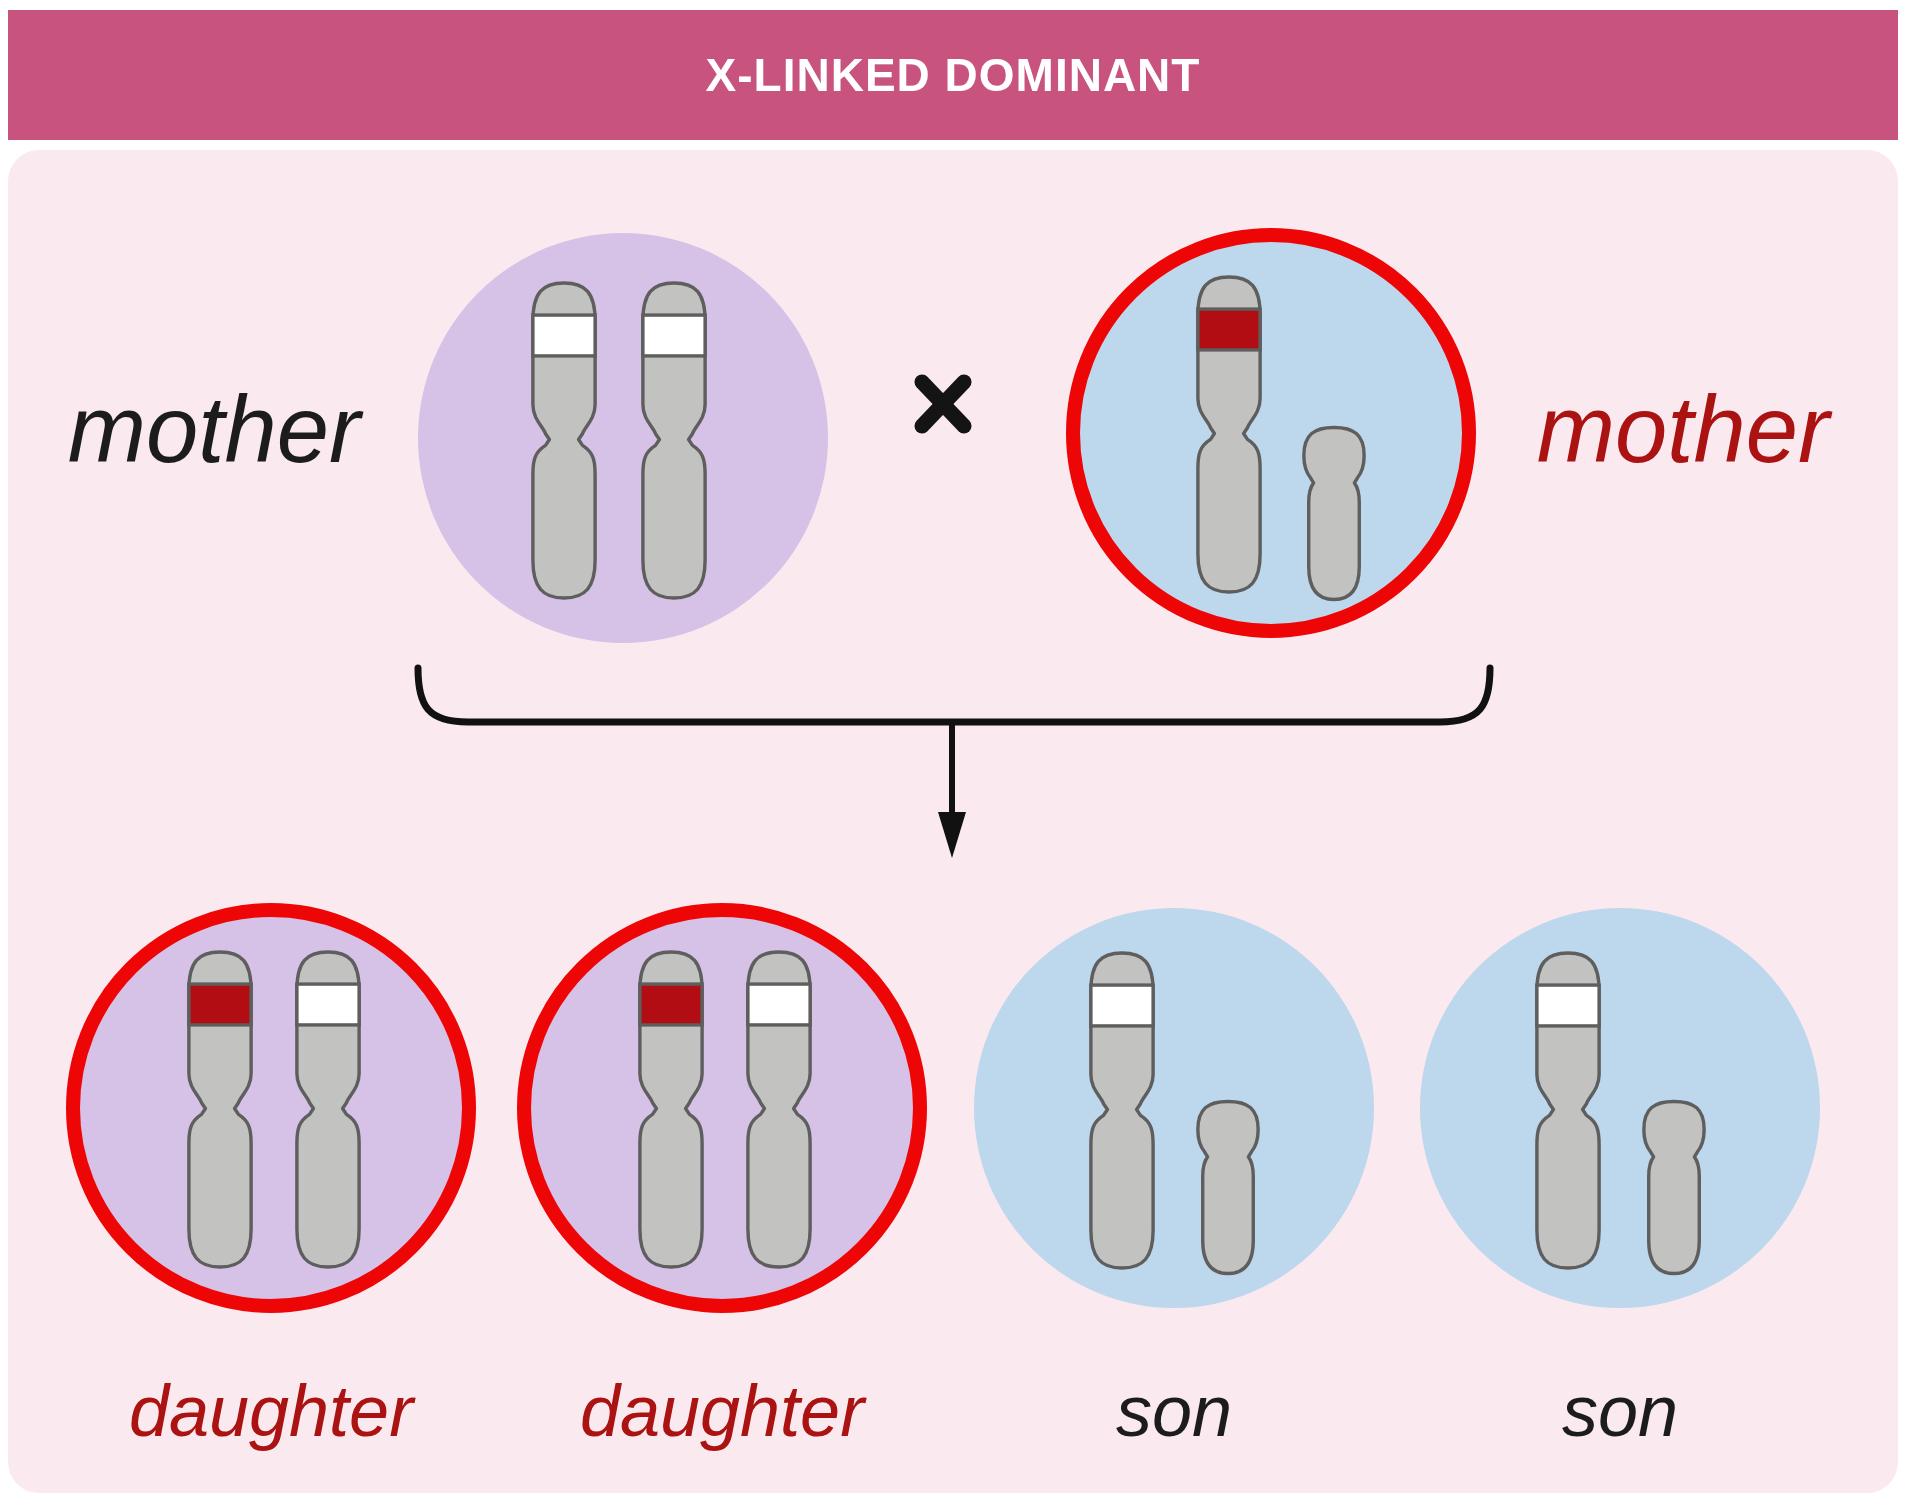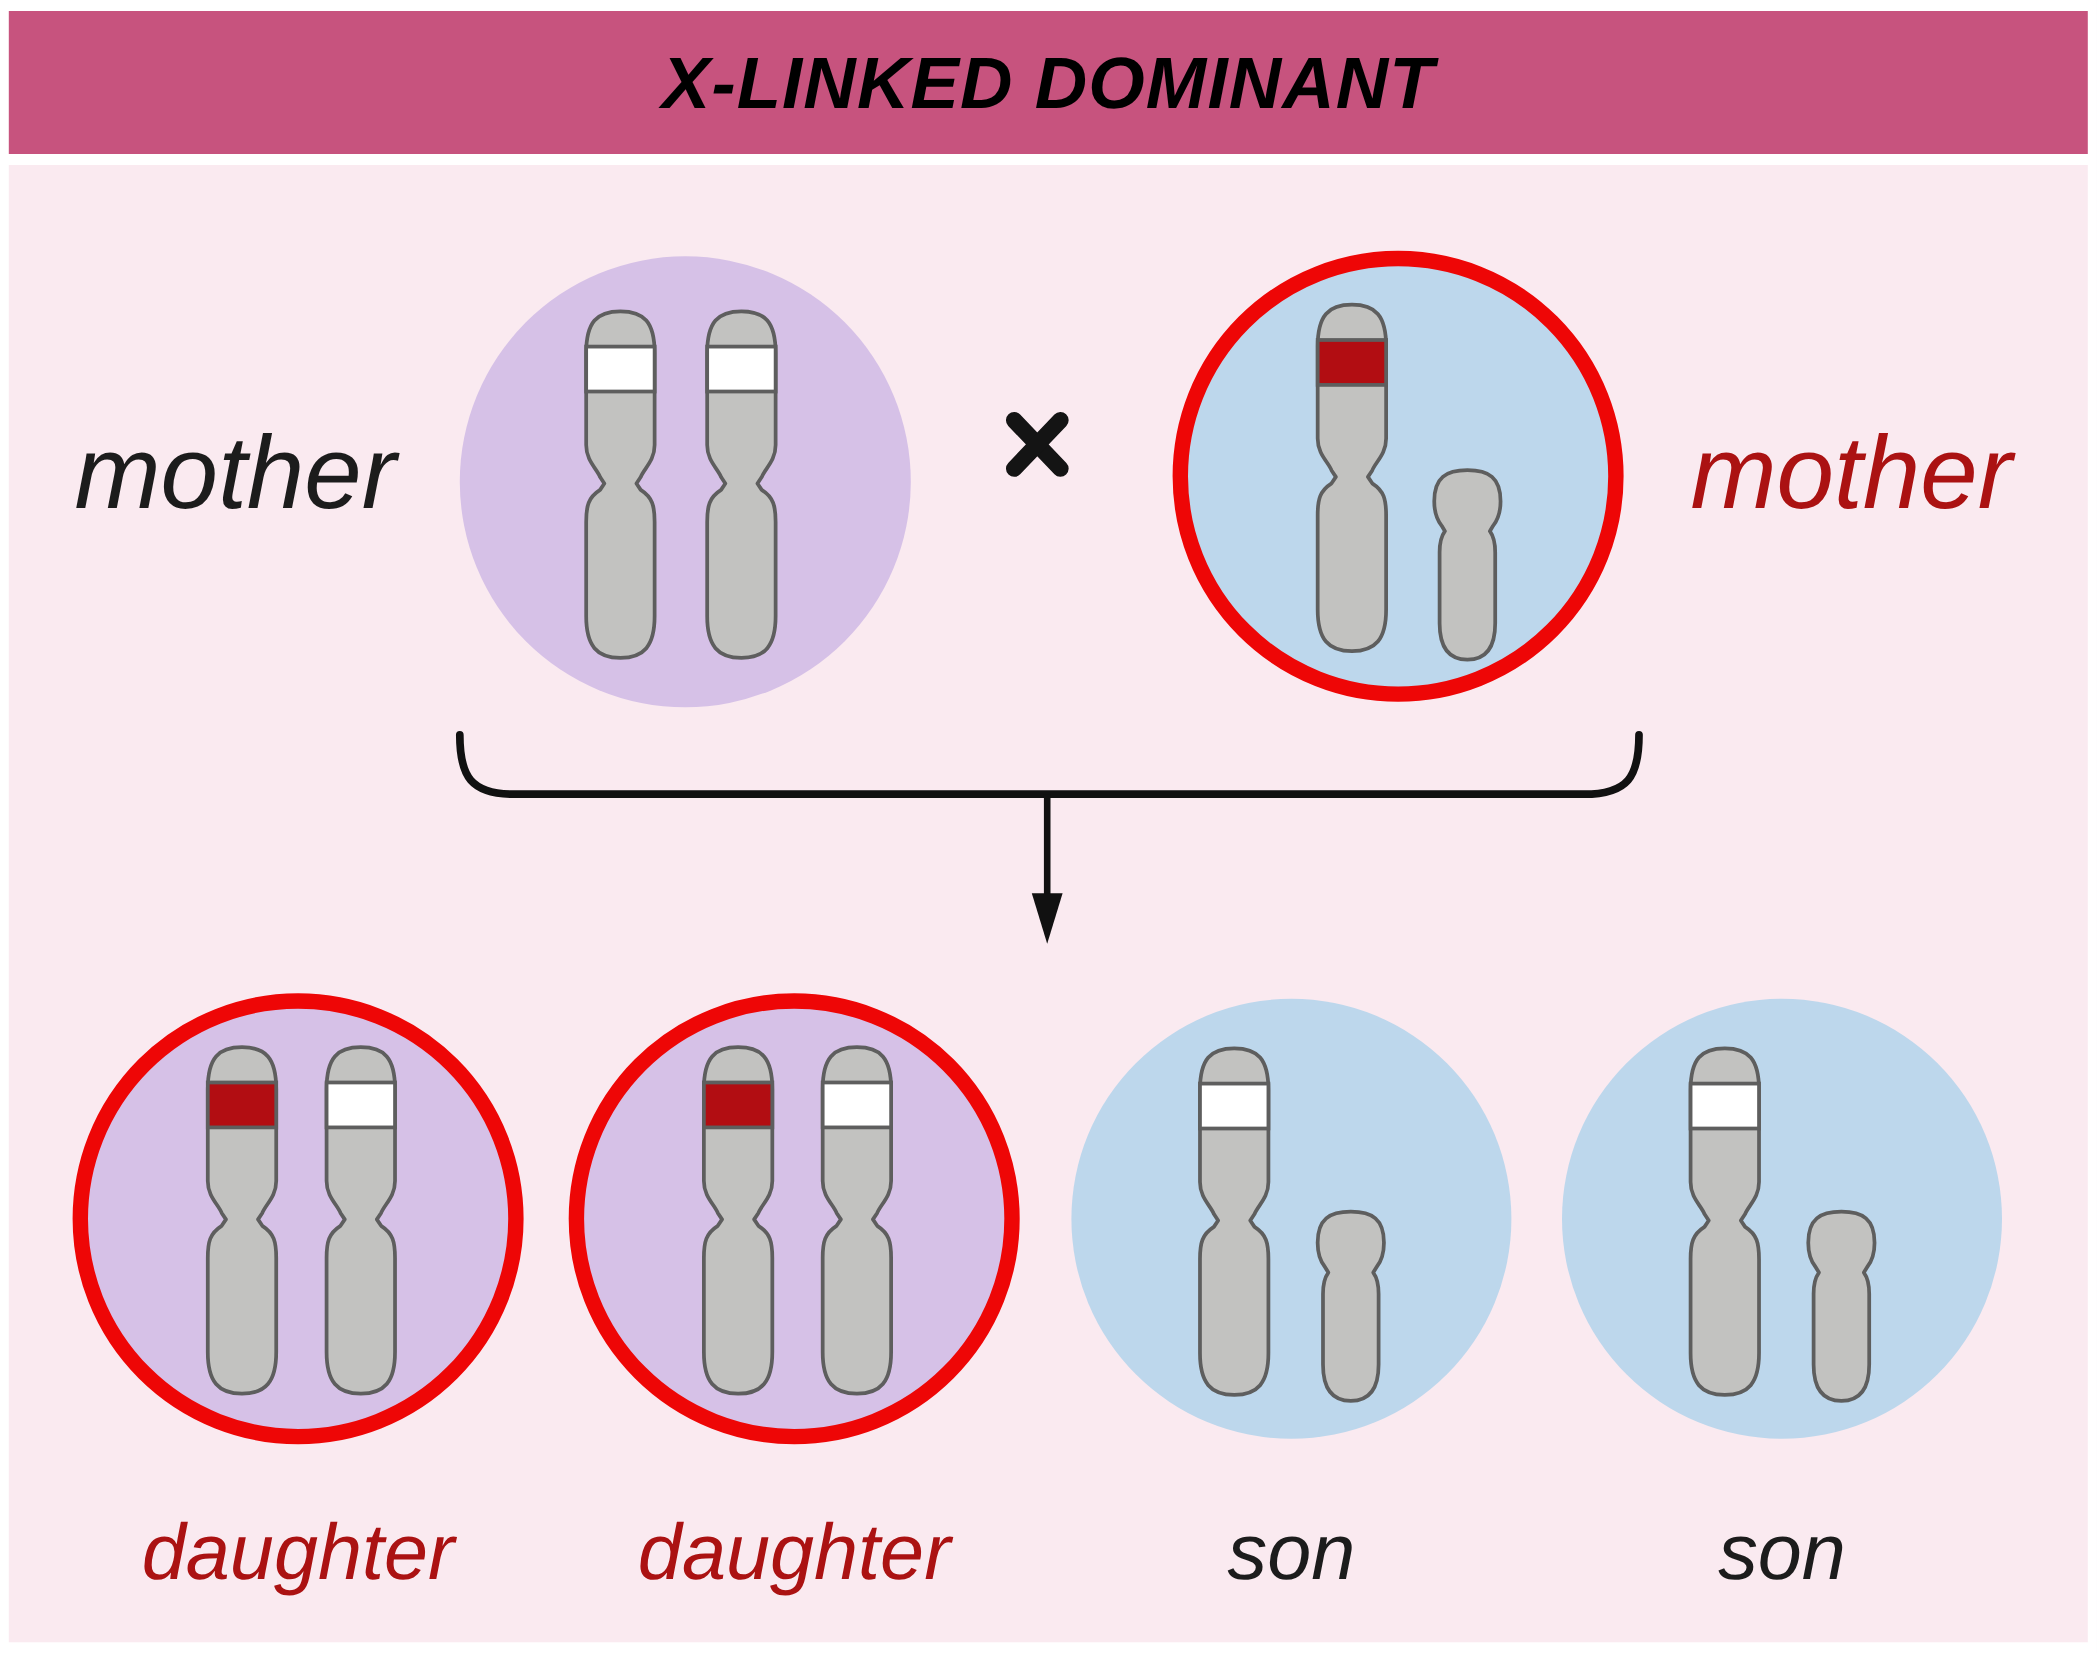--- a/index.html
+++ b/index.html
@@ -1,21 +1,21 @@
 <!DOCTYPE html>
 <html><head>
 <meta charset="utf-8">
 <style>
   html,body{margin:0;padding:0;background:#ffffff;}
   #canvas{position:relative;width:1906px;height:1503px;background:#ffffff;overflow:hidden;
           font-family:"Liberation Sans", sans-serif;}
   .title-bar{position:absolute;left:8px;top:10px;width:1890px;height:130px;background:#c7537e;
              display:flex;align-items:center;justify-content:center;}
-  .title-text{color:#000000;font-size:66px;font-weight:bold;letter-spacing:1px;font-style:italic;}
-  .panel{position:absolute;left:8px;top:150px;width:1890px;height:1343px;background:#faeaf0;}
+  .title-text{color:#ffffff;font-size:46px;font-weight:bold;letter-spacing:1px;}
+  .panel{position:absolute;left:8px;top:150px;width:1890px;height:1343px;background:#faeaf0;border-radius:31px;}
   .circle{position:absolute;border-radius:50%;box-sizing:border-box;}
   .circle.purple{background:#d6c1e7;}
   .circle.blue{background:#bdd7ec;}
   .circle.ring{border:14px solid #ee0606;}
   .chrom{position:absolute;}
   .plabel{position:absolute;height:130px;display:flex;align-items:center;justify-content:center;
           font-style:italic;font-size:94px;line-height:1;}
   .clabel{position:absolute;height:130px;width:370px;display:flex;align-items:center;justify-content:center;
           font-style:italic;font-size:72px;line-height:1;}
   .black-label{color:#1c1c1c;}

